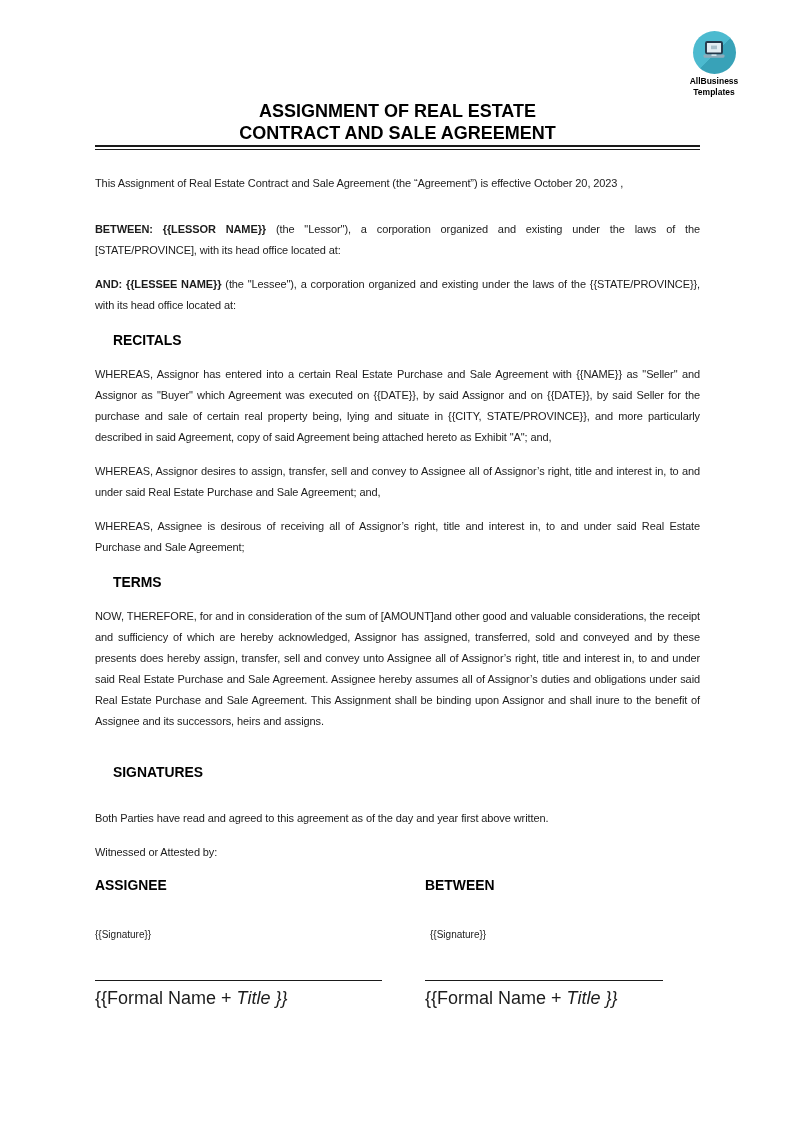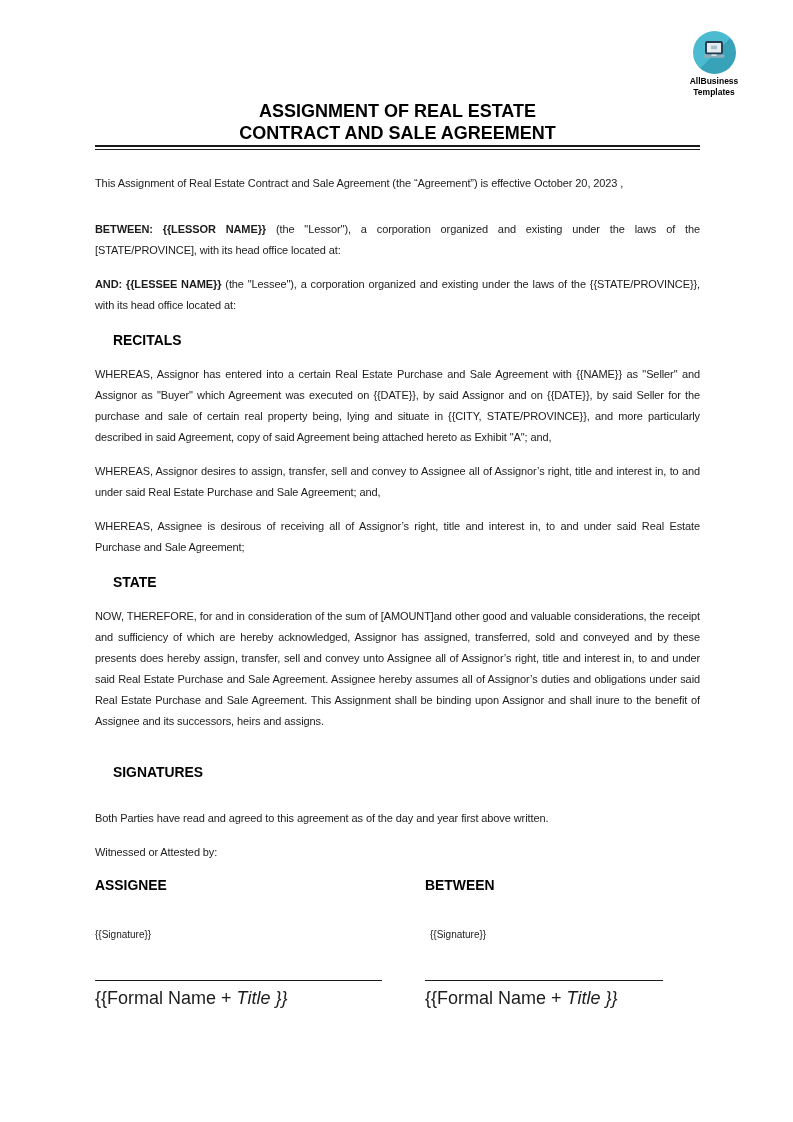--- a/index.html
+++ b/index.html
@@ -99,21 +99,21 @@
   <p class="body mt-big"><b class="inlinehead">BETWEEN: {{LESSOR NAME}}</b><span> (the "Lessor"), a corporation organized and existing under the laws of the [STATE/PROVINCE], with its head office located at:</span></p>
 
   <p class="body mt-par"><b class="inlinehead">AND: {{LESSEE NAME}}</b><span> (the "Lessee"), a corporation organized and existing under the laws of the {{STATE/PROVINCE}}, with its head office located at:</span></p>
 
   <div class="heading">RECITALS</div>
 
   <p class="body mt-par">WHEREAS, Assignor has entered into a certain Real Estate Purchase and Sale Agreement with {{NAME}} as "Seller" and Assignor as "Buyer" which Agreement was executed on {{DATE}}, by said Assignor and on {{DATE}}, by said Seller for the purchase and sale of certain real property being, lying and situate in {{CITY, STATE/PROVINCE}}, and more particularly described in said Agreement, copy of said Agreement being attached hereto as Exhibit "A"; and,</p>
   <p class="body mt-par">WHEREAS, Assignor desires to assign, transfer, sell and convey to Assignee all of Assignor’s right, title and interest in, to and under said Real Estate Purchase and Sale Agreement; and,</p>
   <p class="body mt-par">WHEREAS, Assignee is desirous of receiving all of Assignor’s right, title and interest in, to and under said Real Estate Purchase and Sale Agreement;</p>
 
-  <div class="heading">STATE</div>
+  <div class="heading">TERMS</div>
 
   <p class="body mt-par">NOW, THEREFORE, for and in consideration of the sum of [AMOUNT]and other good and valuable considerations, the receipt and sufficiency of which are hereby acknowledged, Assignor has assigned, transferred, sold and conveyed and by these presents does hereby assign, transfer, sell and convey unto Assignee all of Assignor’s right, title and interest in, to and under said Real Estate Purchase and Sale Agreement. Assignee hereby assumes all of Assignor’s duties and obligations under said Real Estate Purchase and Sale Agreement. This Assignment shall be binding upon Assignor and shall inure to the benefit of Assignee and its successors, heirs and assigns.</p>
 
   <div class="heading heading-sig">SIGNATURES</div>
 
   <p class="body mt-after-sig-head">Both Parties have read and agreed to this agreement as of the day and year first above written.</p>
 
   <p class="body mt-par">Witnessed or Attested by:</p>
 
   <div class="sig-columns">

